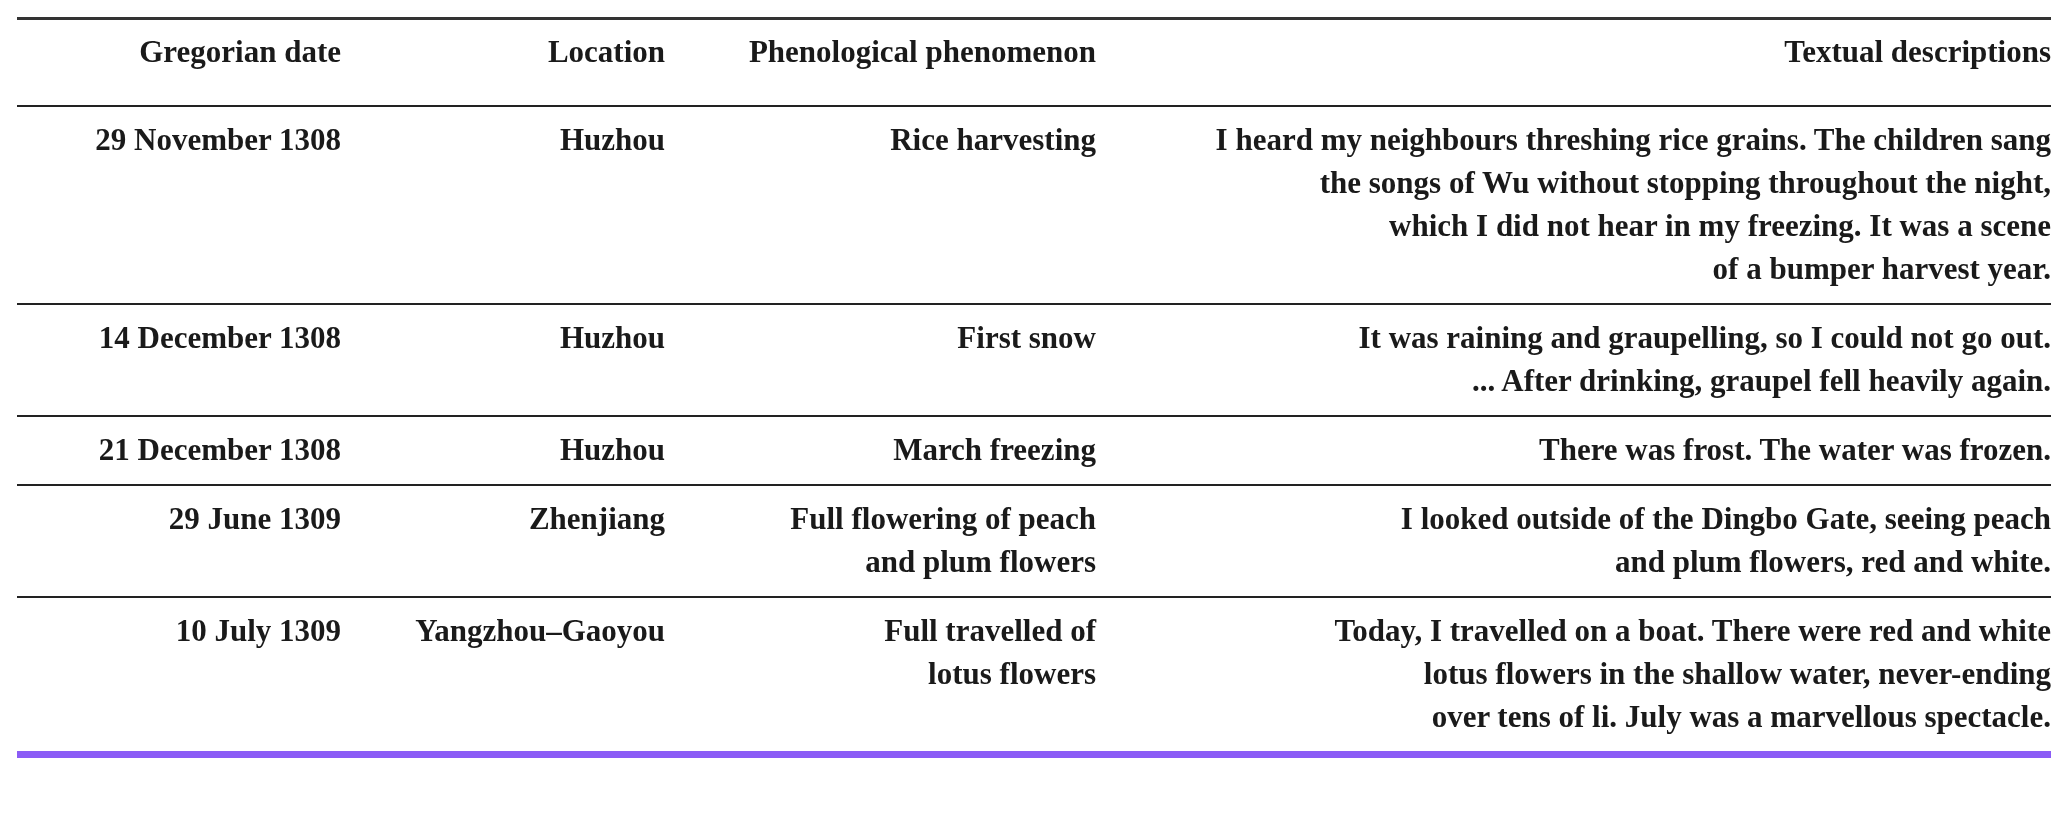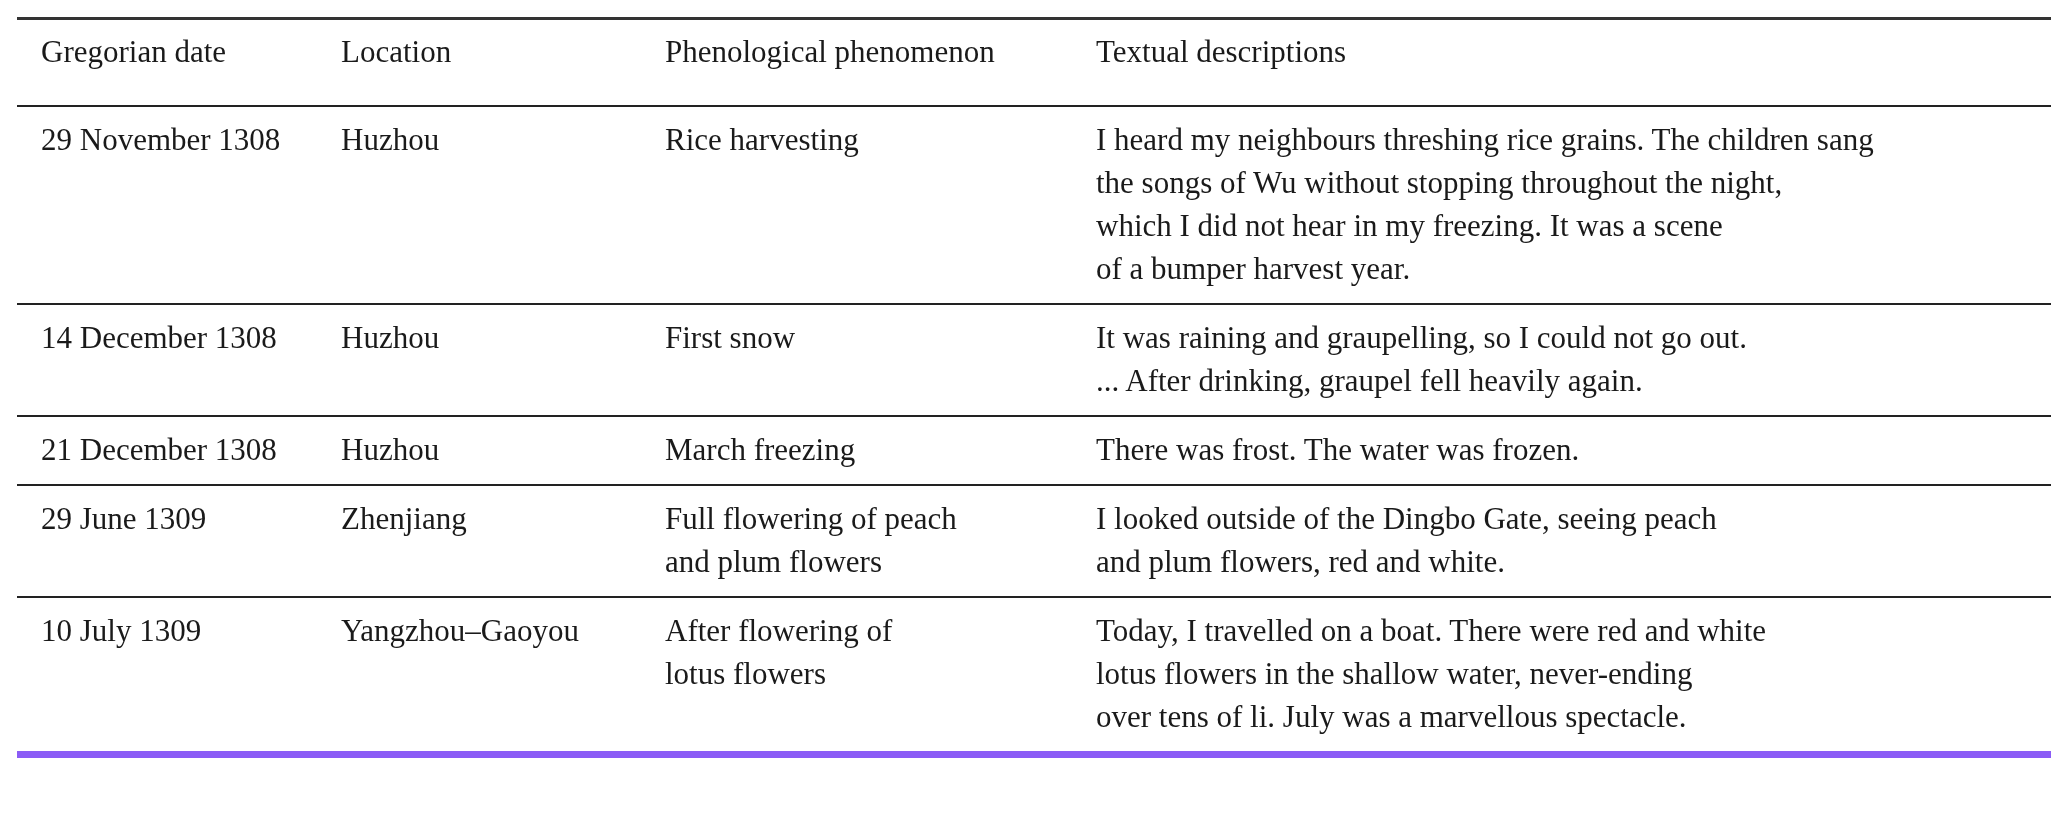--- a/index.html
+++ b/index.html
@@ -30,23 +30,23 @@
       border-top: 3px solid #333333;
       border-bottom: 2px solid #222222;
     }
     tbody tr {
       border-bottom: 2px solid #222222;
     }
     tbody tr:last-child {
       border-bottom: 7px solid #8b5cf6;
     }
     th, td {
-      text-align: left;
+      text-align: right;
       vertical-align: top;
-      font-weight: normal;
+      font-weight: bold;
       font-size: 31px;
       line-height: 43px;
       padding: 0;
     }
     th {
       height: 67px;
       padding-top: 10px;
       padding-bottom: 8px;
     }
     td {
@@ -130,21 +130,21 @@
         <td>
           <span class="line">I looked outside of the Dingbo Gate, seeing peach</span>
           <span class="line">and plum flowers, red and white.</span>
         </td>
       </tr>
 
       <tr>
         <td class="cell-first">10 July 1309</td>
         <td>Yangzhou–Gaoyou</td>
         <td>
-          <span class="line">After flowering of</span>
+          <span class="line">Full travelled of</span>
           <span class="line">lotus flowers</span>
         </td>
         <td>
           <span class="line">Today, I travelled on a boat. There were red and white</span>
           <span class="line">lotus flowers in the shallow water, never-ending</span>
           <span class="line">over tens of li. July was a marvellous spectacle.</span>
         </td>
       </tr>
     </tbody>
   </table>

